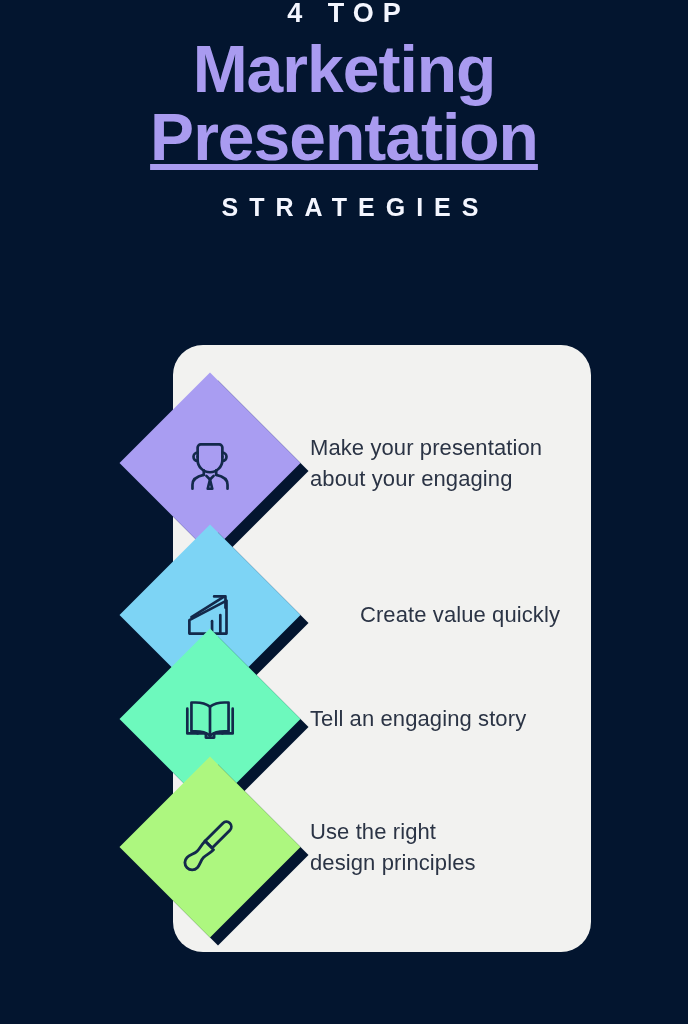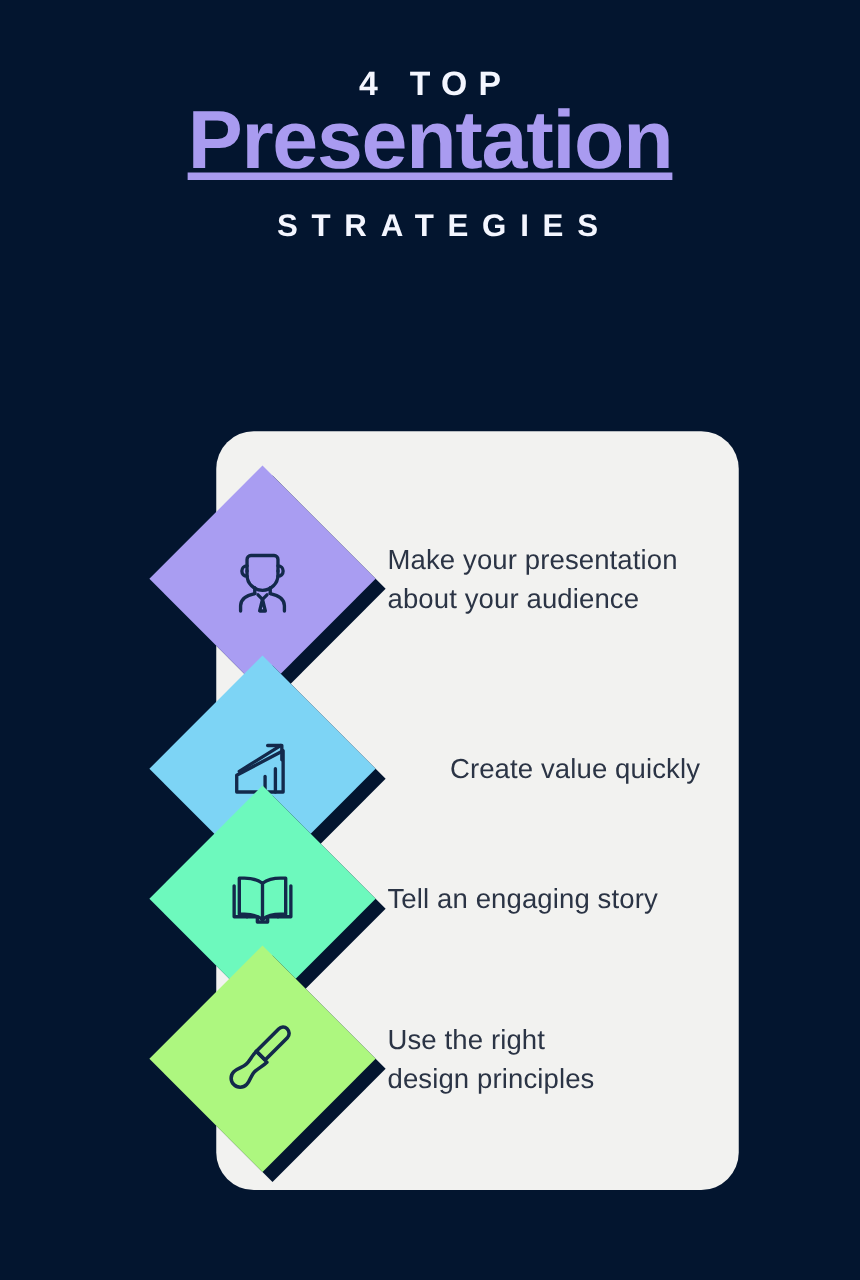--- a/index.html
+++ b/index.html
@@ -12,21 +12,20 @@
 
   body {
     font-family:"Liberation Sans", sans-serif;
     position:relative;
   }
 
   
   .header {
     position:absolute;
     top:0; left:0; right:0;
-    padding-top:54px;
     text-align:center;
   }
 
   .eyebrow {
     color:#f4f6ff;
     font-size:27px;
     font-weight:bold;
     letter-spacing:9px;
     text-indent:9px;
     line-height:1.0;
@@ -123,20 +122,21 @@
     font-size:22px;
     line-height:1.42;
     letter-spacing:0.1px;
   }
 </style>
 </head>
 <body>
 
 <div class="header">
   <div class="eyebrow">4 TOP</div>
+  <div class="title-line">Marketing</div>
   <div class="title-line second">Presentation</div>
   <div class="kicker">STRATEGIES</div>
 </div>
 
 <div class="card"></div>
 
 <div class="items">
 
   <div class="item i0">
     <div class="diamond-wrap">
@@ -152,21 +152,21 @@
           <path d="M38 39v4.5"></path>
           <path d="M26 43.5c-6.5 1.3-11 4.6-11 9.5v4"></path>
           <path d="M38 43.5c6.5 1.3 11 4.6 11 9.5v4"></path>
           <path d="M28.5 44.5 32 48l3.5-3.5"></path>
           <path d="M32 48l-2.2 9h4.4L32 48z"></path>
         </svg>
       </div>
     </div>
     <div class="item-text">
       <span>Make your presentation</span>
-      <span>about your audience</span>
+      <span>about your engaging</span>
     </div>
   </div>
 
   <div class="item i1">
     <div class="diamond-wrap">
       <div class="diamond-shadow"></div>
       <div class="diamond" style="background: rgb(125, 212, 245);"></div>
       <div class="diamond-icon">
         <svg width="66" height="66" viewBox="0 0 64 64" fill="none" stroke="#13294b" stroke-width="2.6" stroke-linecap="round" stroke-linejoin="round">
           <path d="M12 50V37L48 18v32H12z"></path>

